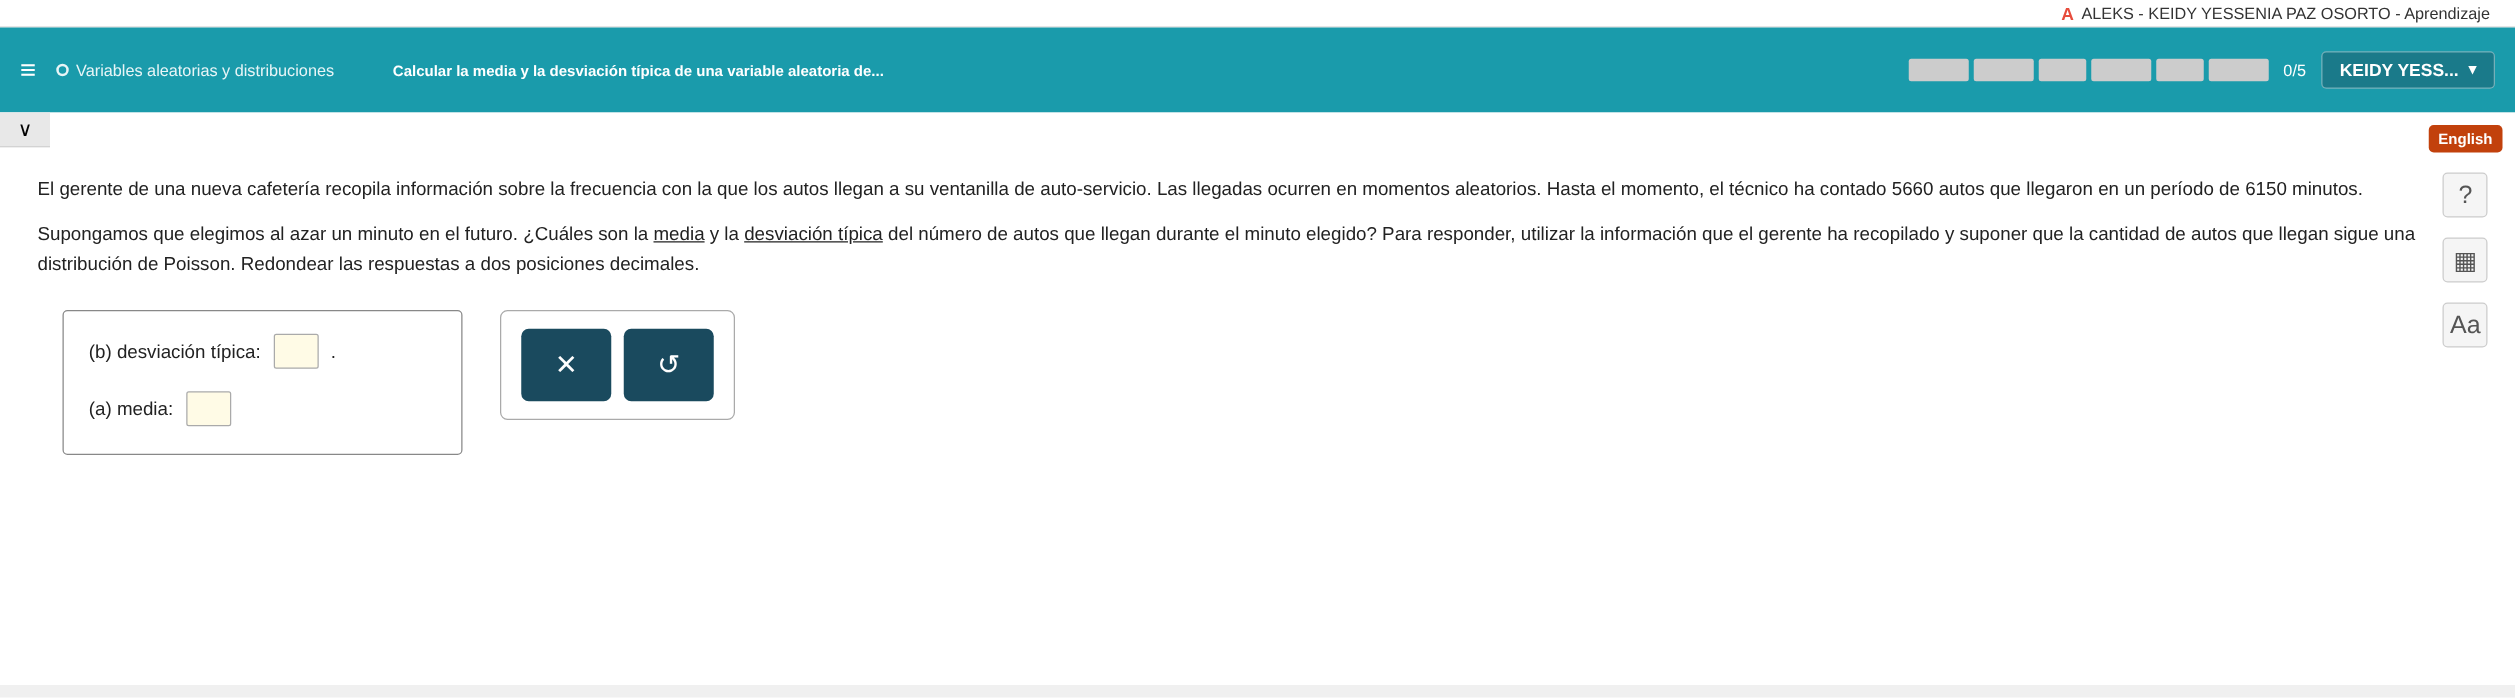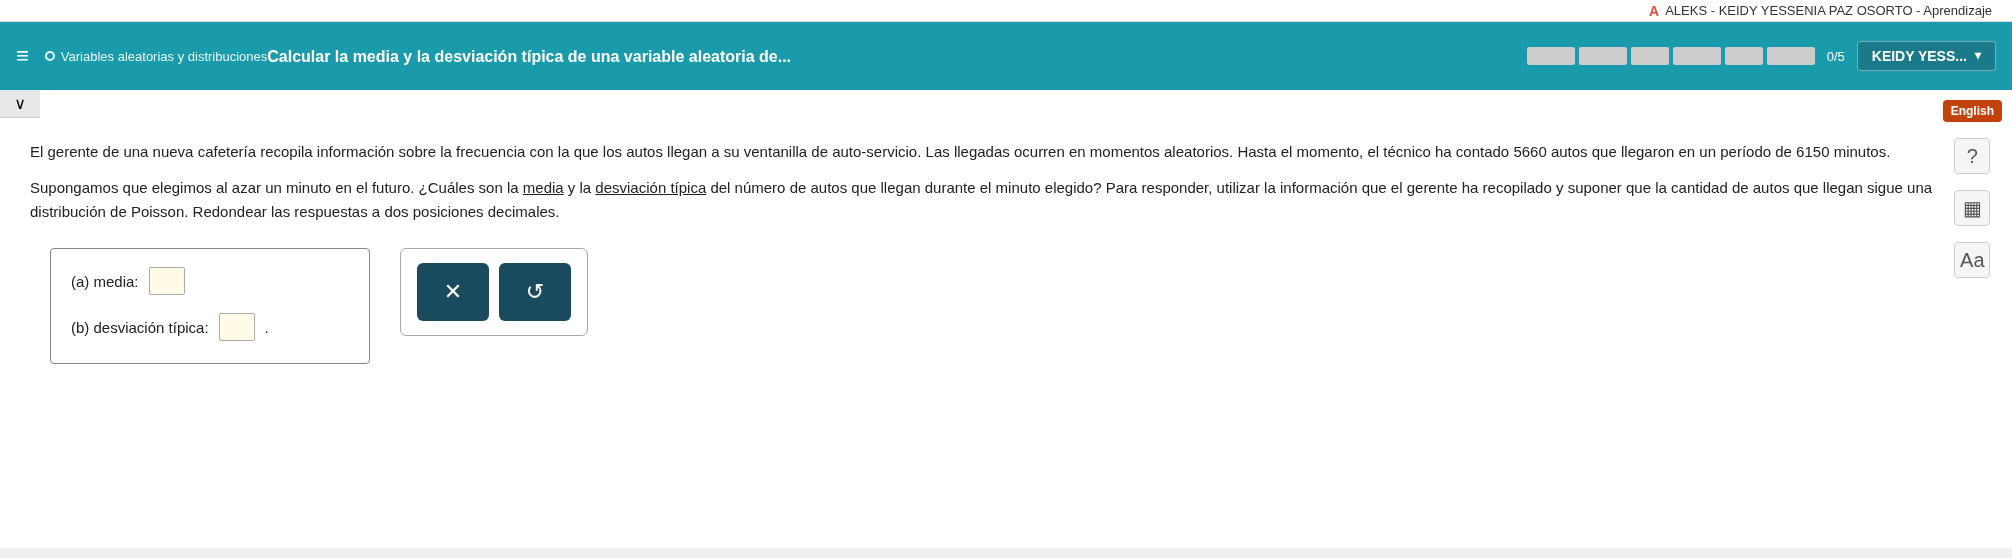--- a/index.html
+++ b/index.html
@@ -63,23 +63,24 @@
     }
     .nav-breadcrumb-circle {
       width: 10px;
       height: 10px;
       border-radius: 50%;
       border: 2px solid white;
       display: inline-block;
     }
     .nav-breadcrumb-main {
       color: white;
-      font-size: 16px;
+      font-size: 12px;
       font-weight: 600;
       margin-top: 2px;
+      margin-left: 47px;
     }
 
     
     .header-right {
       display: flex;
       align-items: center;
       margin-left: auto;
       gap: 12px;
     }
     .progress-segments {
@@ -290,27 +291,27 @@
       <p>El gerente de una nueva cafetería recopila información sobre la frecuencia con la que los autos llegan a su ventanilla de auto-servicio. Las llegadas ocurren en momentos aleatorios. Hasta el momento, el técnico ha contado 5660 autos que llegaron en un período de 6150 minutos.</p>
       <p>
         <span>Supongamos que elegimos al azar un minuto en el futuro. ¿Cuáles son la </span><span class="underline">media</span><span> y la </span><span class="underline">desviación típica</span><span> del número de autos que llegan durante el minuto elegido? Para responder, utilizar la información que el gerente ha recopilado y suponer que la cantidad de autos que llegan sigue una distribución de Poisson. Redondear las respuestas a dos posiciones decimales.</span>
       </p>
     </div>
 
     <div class="answer-section">
 
       <div class="answer-box">
         <div class="answer-row">
-          <span>(a)  media:</span>
-          <div class="input-field"></div>
-        </div>
-        <div class="answer-row">
           <span>(b)  desviación típica:</span>
           <div class="input-field"></div>
           <span>.</span>
+        </div>
+        <div class="answer-row">
+          <span>(a)  media:</span>
+          <div class="input-field"></div>
         </div>
       </div>
 
       <div class="btn-container">
         <button class="btn-dark">✕</button>
         <button class="btn-dark">↺</button>
       </div>
 
     </div>
 

